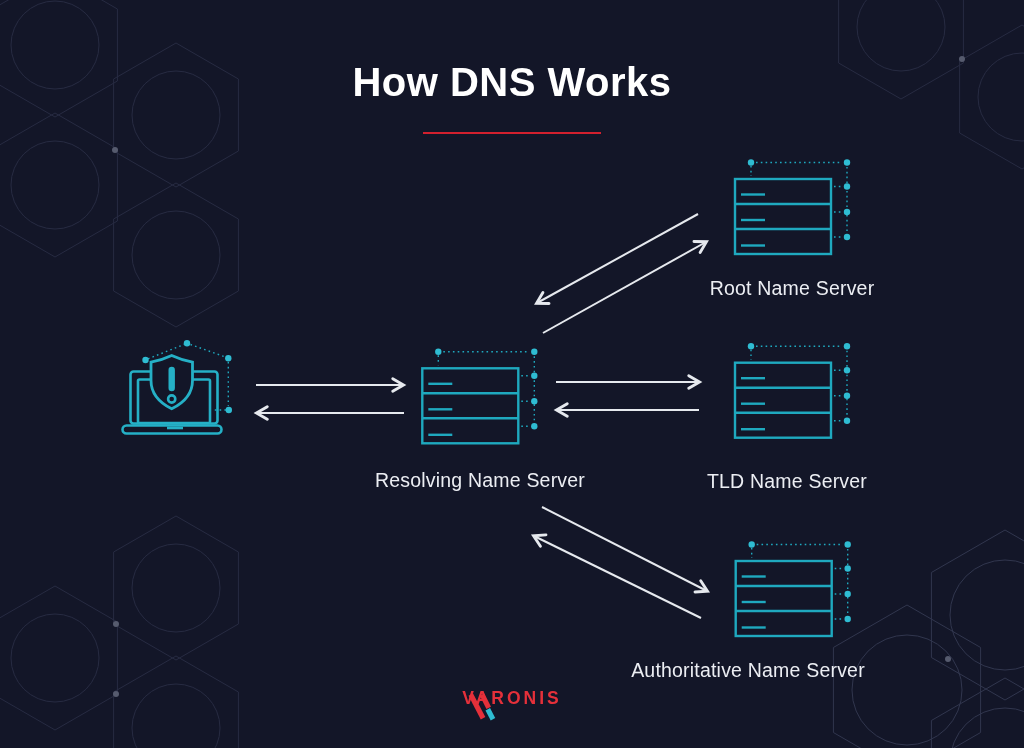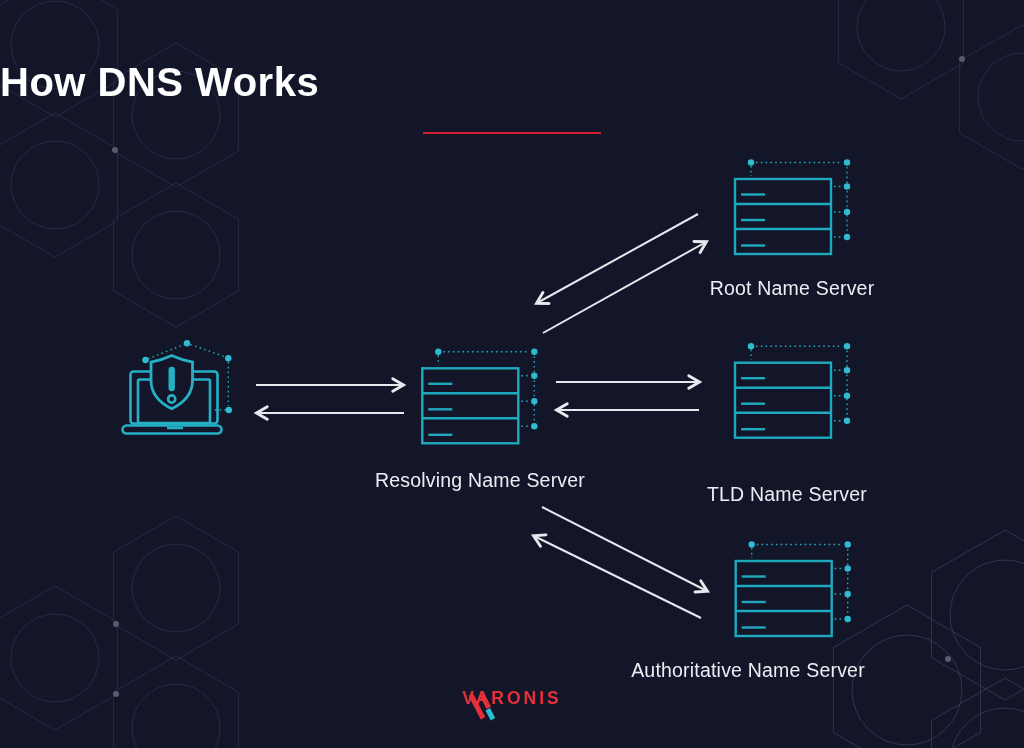--- a/index.html
+++ b/index.html
@@ -27,36 +27,37 @@
   .lapfill{fill:var(--background,#131628);stroke:var(--teal-laptop,#25b0c6);stroke-width:2.8;}
   .excl{stroke:var(--teal-laptop,#25b0c6);stroke-width:6.4;stroke-linecap:round;}
   .dotted{stroke:var(--teal-outline,#1fa9bf);stroke-width:1.4;stroke-dasharray:1.6 3.2;fill:none;}
   .tdot{fill:var(--teal-dot,#2fbcd2);}
   .arrow{stroke:var(--arrow,#e6e9ee);stroke-width:2;fill:none;marker-end:url(#ah);}
   .ah-path{stroke:var(--arrow,#e6e9ee);fill:none;stroke-width:1.6;stroke-linecap:round;}
 
   
   .title{
     position:absolute;left:0;top:60px;width:1024px;
+    text-align:center;
     color:var(--title-text,#ffffff);
     font-size:40px;font-weight:bold;letter-spacing:.5px;
   }
   .divider{
     position:absolute;left:50%;top:132px;width:178px;height:2px;
     transform:translateX(-50%);
     background:var(--divider-red,#d2202e);
   }
   .node-label{
     position:absolute;transform:translateX(-50%);
     color:var(--label-text,#eceef3);
     font-size:19.5px;letter-spacing:.2px;white-space:nowrap;
   }
   .lbl-resolving{left:480px;top:469px;}
   .lbl-root{left:792px;top:277px;}
-  .lbl-tld{left:787px;top:483px;text-align:center;}
+  .lbl-tld{left:787px;top:470px;text-align:center;}
   .lbl-auth{left:748px;top:659px;}
 
   
   .logo{
     position:absolute;left:50%;top:688px;transform:translateX(-50%);
     display:flex;align-items:center;gap:7px;
   }
   .logo-text{
     color:var(--logo-red,#e5303a);
     font-size:17.5px;font-weight:bold;letter-spacing:3px;

